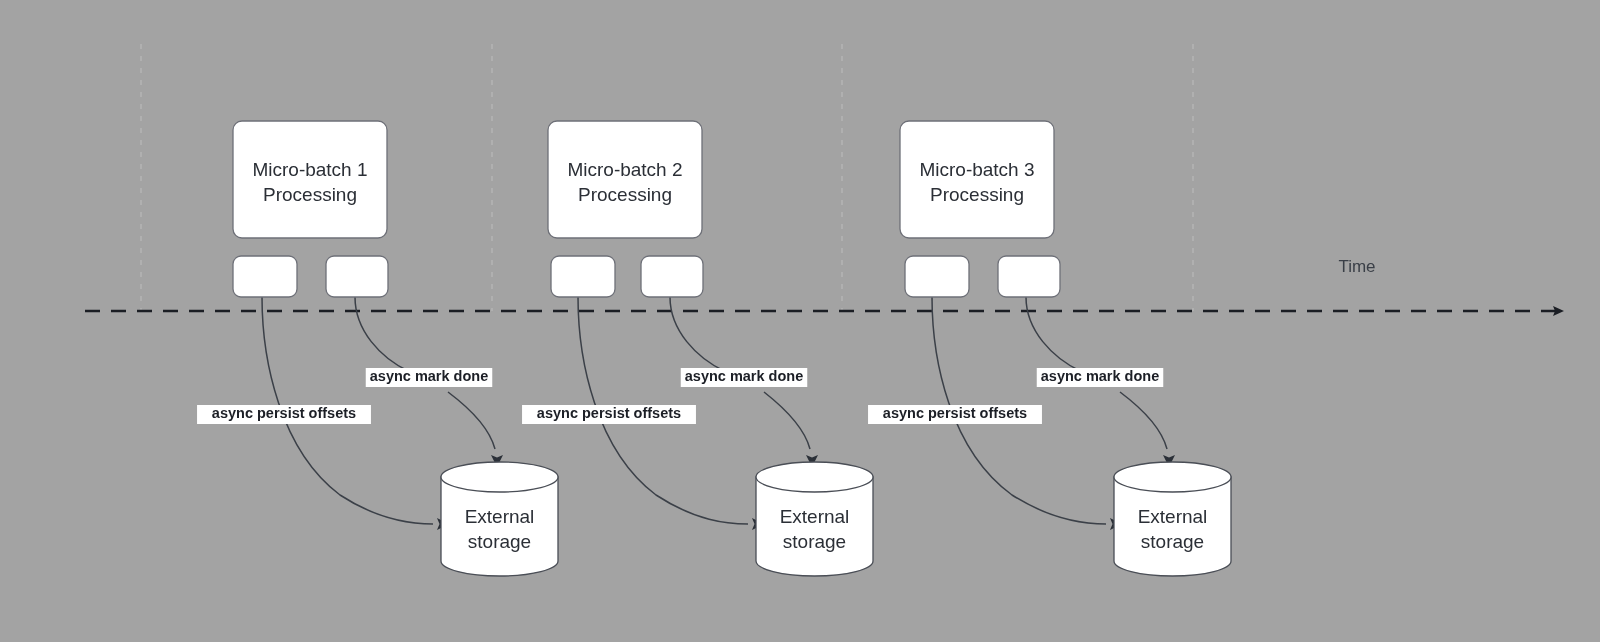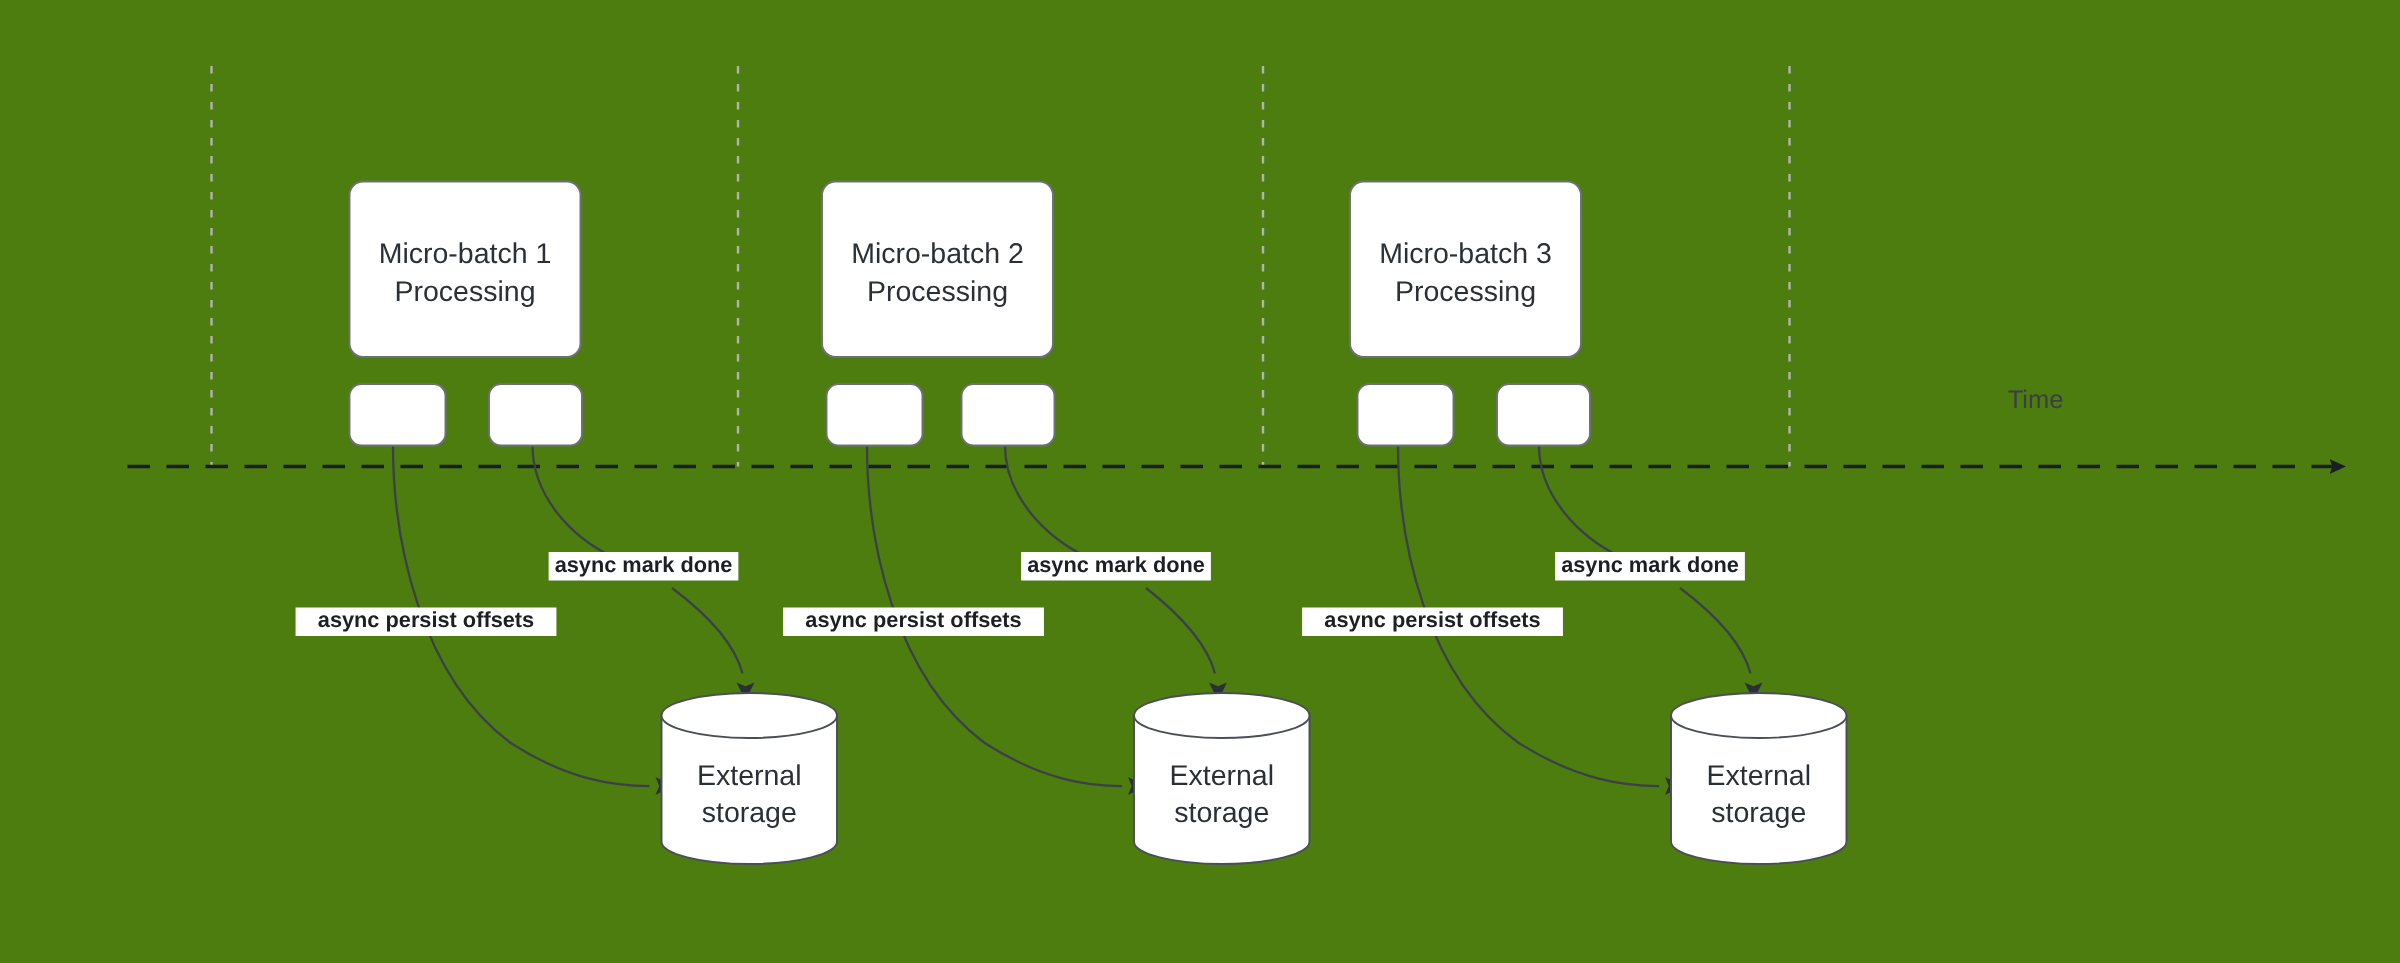--- a/index.html
+++ b/index.html
@@ -7,21 +7,21 @@
     padding: 0;
     background: #ffffff;
   }
   body {
     font-family: "Liberation Sans", sans-serif;
   }
   #canvas {
     position: relative;
     width: 1600px;
     height: 642px;
-    background: #4d7c0f;
+    background: #a3a3a3;
     overflow: hidden;
   }
   #diagram-svg {
     position: absolute;
     left: 0;
     top: 0;
     width: 1600px;
     height: 642px;
   }
   .node-label {

